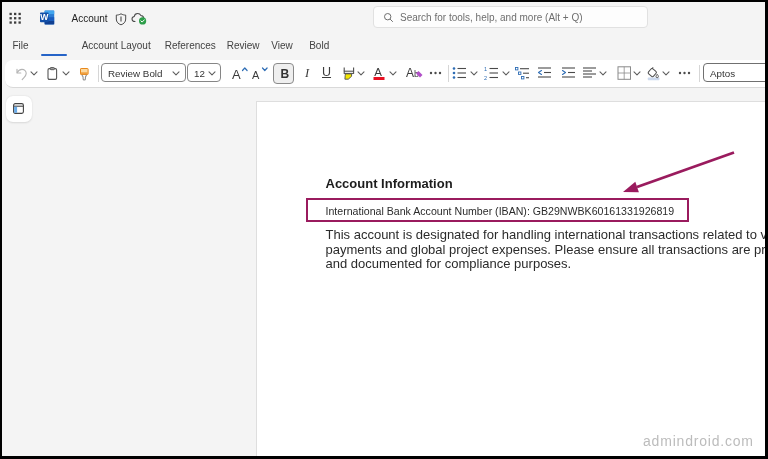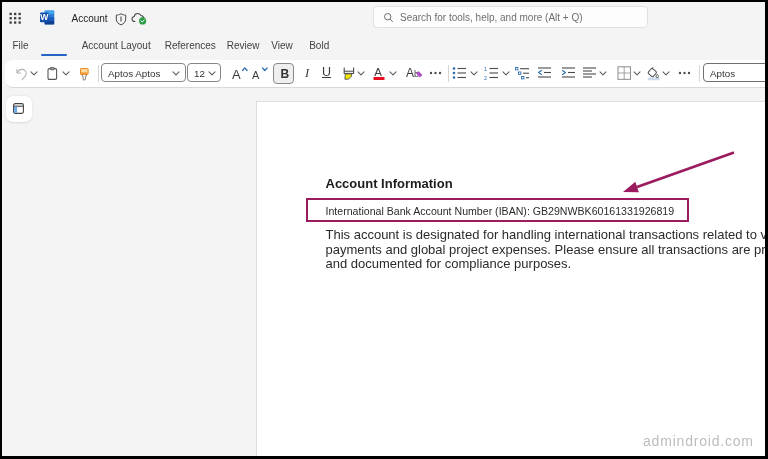--- a/index.html
+++ b/index.html
@@ -108,21 +108,21 @@
       </svg>
 
     <svg class="abs" style="left:74.5px;top:8px" width="9" height="13" viewBox="0 0 9 13">
       <rect x="0.5" y="0.5" width="7.6" height="6" rx="0.6" fill="#fbd9a0" stroke="#e8871a" stroke-width="1"></rect>
       <rect x="0.9" y="4.3" width="6.8" height="2" fill="#ef9f3e"></rect>
       <path d="M2.2 6.8 L2.2 7.8 C2.9 8.2 3.1 8.8 3.1 9.5 L3.1 11 C3.1 12.3 5.4 12.3 5.4 11 L5.4 9.5 C5.4 8.8 5.6 8.2 6.3 7.8 L6.3 6.8" fill="none" stroke="#8f8f8f" stroke-width="1.05"></path>
     </svg>
     <div class="rdiv" style="left:92.5px"></div>
 
     <div class="combo" style="left:96px;width:84.5px">
-        <span>Aptos Aptos</span>
+        <span>Review Bold</span>
       <svg class="abs" style="right:5px;top:7px" width="8" height="5" viewBox="0 0 8 5">
           <path d="M1 0.8 L4 3.8 L7 0.8" fill="none" stroke="#5f5f5f" stroke-width="1.1" stroke-linecap="round" stroke-linejoin="round"></path>
         </svg>
     </div>
 
     <div class="combo" style="left:182px;width:34px">
         <span>12</span>
       <svg class="abs" style="right:4px;top:7px" width="8" height="5" viewBox="0 0 8 5">
           <path d="M1 0.8 L4 3.8 L7 0.8" fill="none" stroke="#5f5f5f" stroke-width="1.1" stroke-linecap="round" stroke-linejoin="round"></path>
         </svg>

